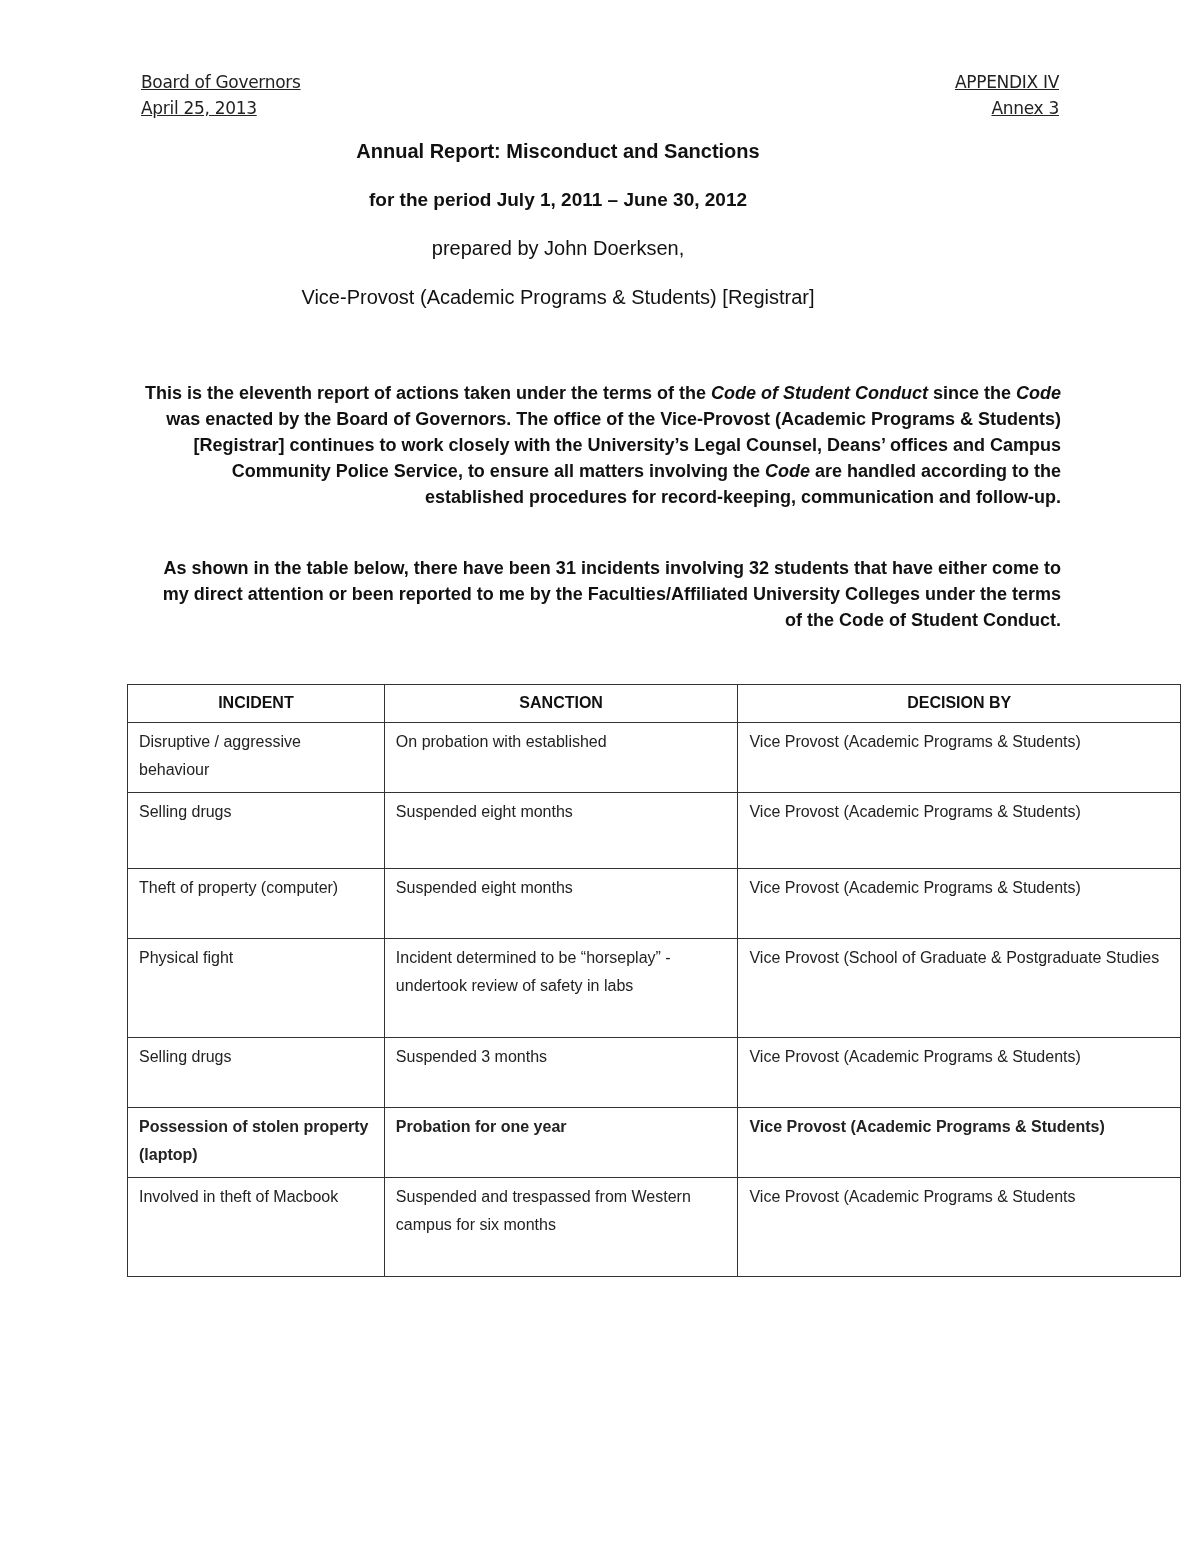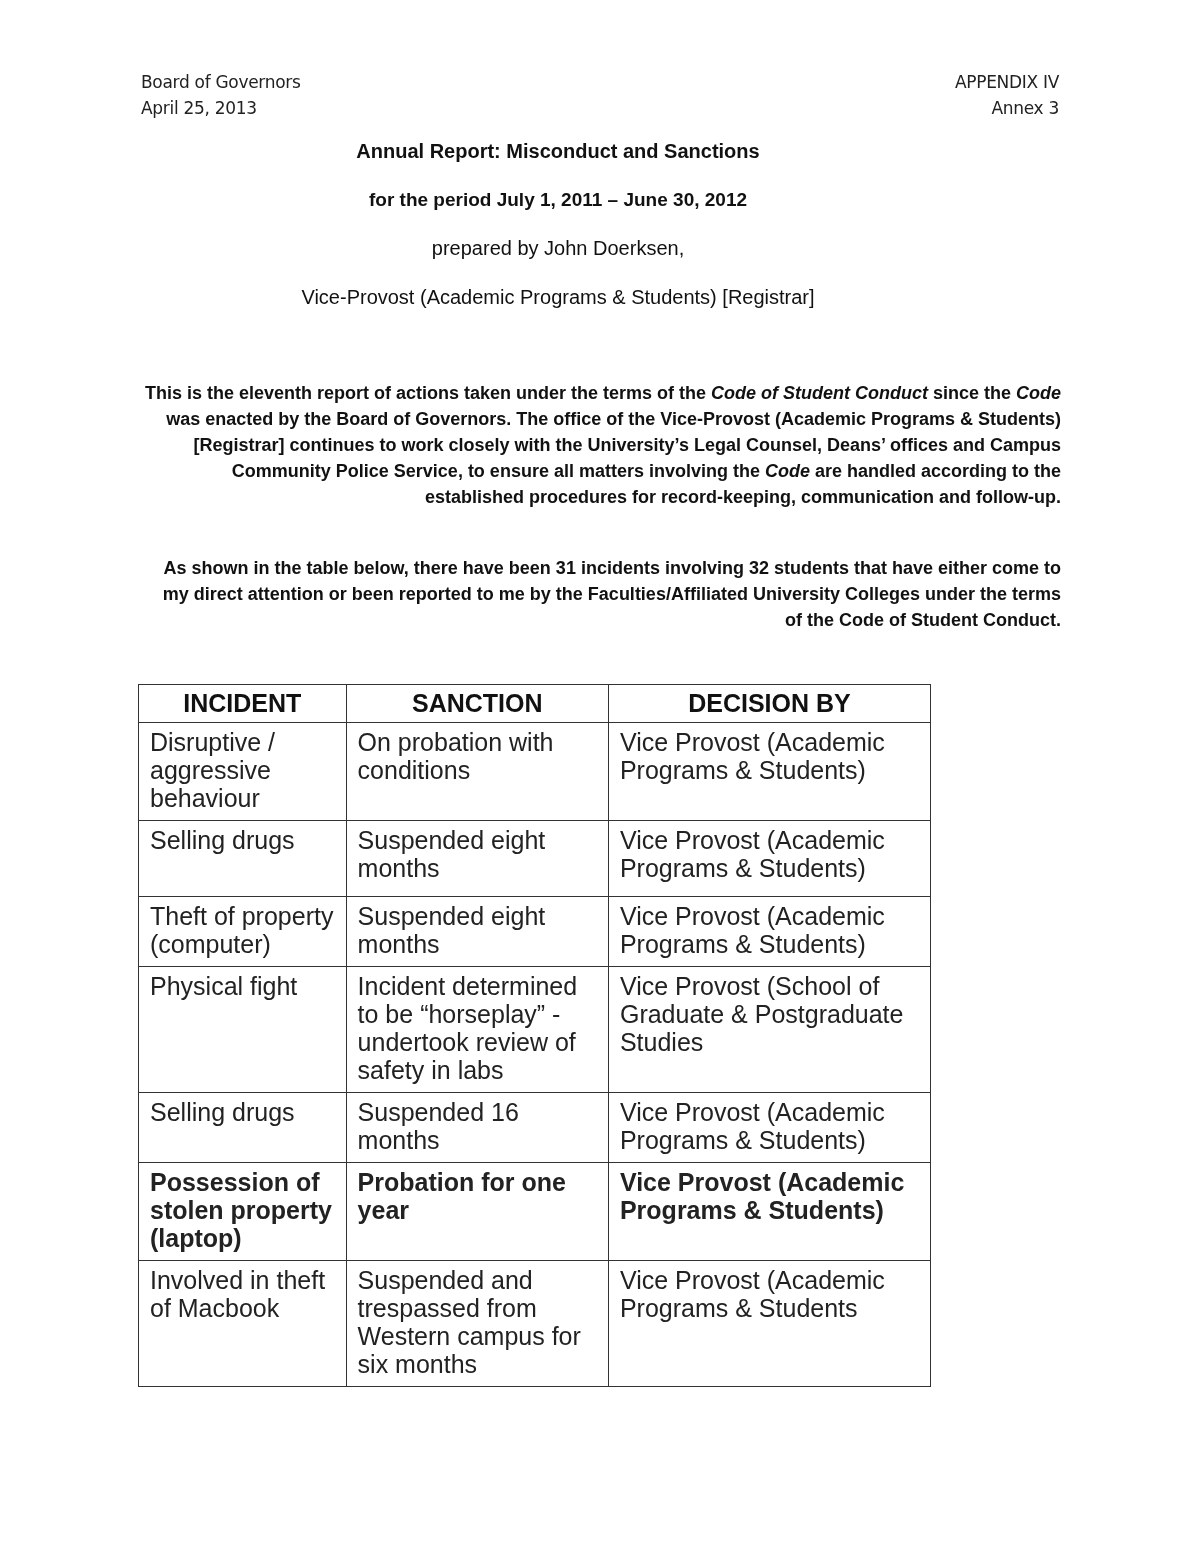--- a/index.html
+++ b/index.html
@@ -23,21 +23,21 @@
     .hdr {
       position: absolute;
       font-family: "DejaVu Sans", sans-serif;
       font-size: 17px;
       line-height: 26px;
       color: #222222;
       letter-spacing: -0.3px;
     }
     .hdr-left { left: 141px; top: 69px; }
     .hdr-right { right: 141px; top: 69px; text-align: right; margin-left: 35px; }
-    .hdr div { white-space: nowrap; }
+    .hdr div { white-space: nowrap; text-decoration: underline; }
 
     .title-block {
       position: absolute;
       left: 0; width: 1116px;
       text-align: center;
       font-family: "Liberation Sans", sans-serif;
       color: #111111;
     }
     .t1 { top: 140px; font-size: 20px; font-weight: bold; }
     .t2 { top: 189px; font-size: 19px; font-weight: bold; text-align: center; }
@@ -54,26 +54,26 @@
       line-height: 26px;
       color: #111111;
       text-align: right;
     }
     .para1 { top: 380px; }
     .para2 { top: 555px; }
     .para em { font-style: italic; }
 
     table.report {
       position: absolute;
-      left: 138px;
+      left: 127px;
       top: 684px;
-      width: 793px;
+      width: 1054px;
       border-collapse: collapse;
       font-family: "Liberation Sans", sans-serif;
-      font-size: 25px;
+      font-size: 16px;
       color: #222222;
     }
     table.report th, table.report td {
       border: 1.5px solid #333333;
       vertical-align: top;
       text-align: left;
       padding: 5px 10px 8px 11px;
       line-height: 28px;
     }
     table.report th {
@@ -127,41 +127,41 @@
     <thead>
       <tr>
         <th>INCIDENT</th>
         <th>SANCTION</th>
         <th>DECISION BY</th>
       </tr>
     </thead>
     <tbody>
       <tr class="r1">
         <td>Disruptive / aggressive behaviour</td>
-        <td>On probation with conditions</td>
+        <td>On probation with established</td>
         <td>Vice Provost (Academic Programs &amp; Students)</td>
       </tr>
       <tr class="r2">
         <td>Selling drugs</td>
         <td>Suspended eight months</td>
         <td>Vice Provost (Academic Programs &amp; Students)</td>
       </tr>
       <tr class="r3">
         <td>Theft of property (computer)</td>
         <td>Suspended eight months</td>
         <td>Vice Provost (Academic Programs &amp; Students)</td>
       </tr>
       <tr class="r4">
         <td>Physical fight</td>
         <td>Incident determined to be “horseplay” - undertook review of safety in labs</td>
         <td>Vice Provost (School of Graduate &amp; Postgraduate Studies</td>
       </tr>
       <tr class="r5">
         <td>Selling drugs</td>
-        <td>Suspended 16 months</td>
+        <td>Suspended 3 months</td>
         <td>Vice Provost (Academic Programs &amp; Students)</td>
       </tr>
       <tr class="r6">
         <td>Possession of stolen property (laptop)</td>
         <td>Probation for one year</td>
         <td>Vice Provost (Academic Programs &amp; Students)</td>
       </tr>
       <tr class="r7">
         <td>Involved in theft of Macbook</td>
         <td>Suspended and trespassed from Western campus for six months</td>

